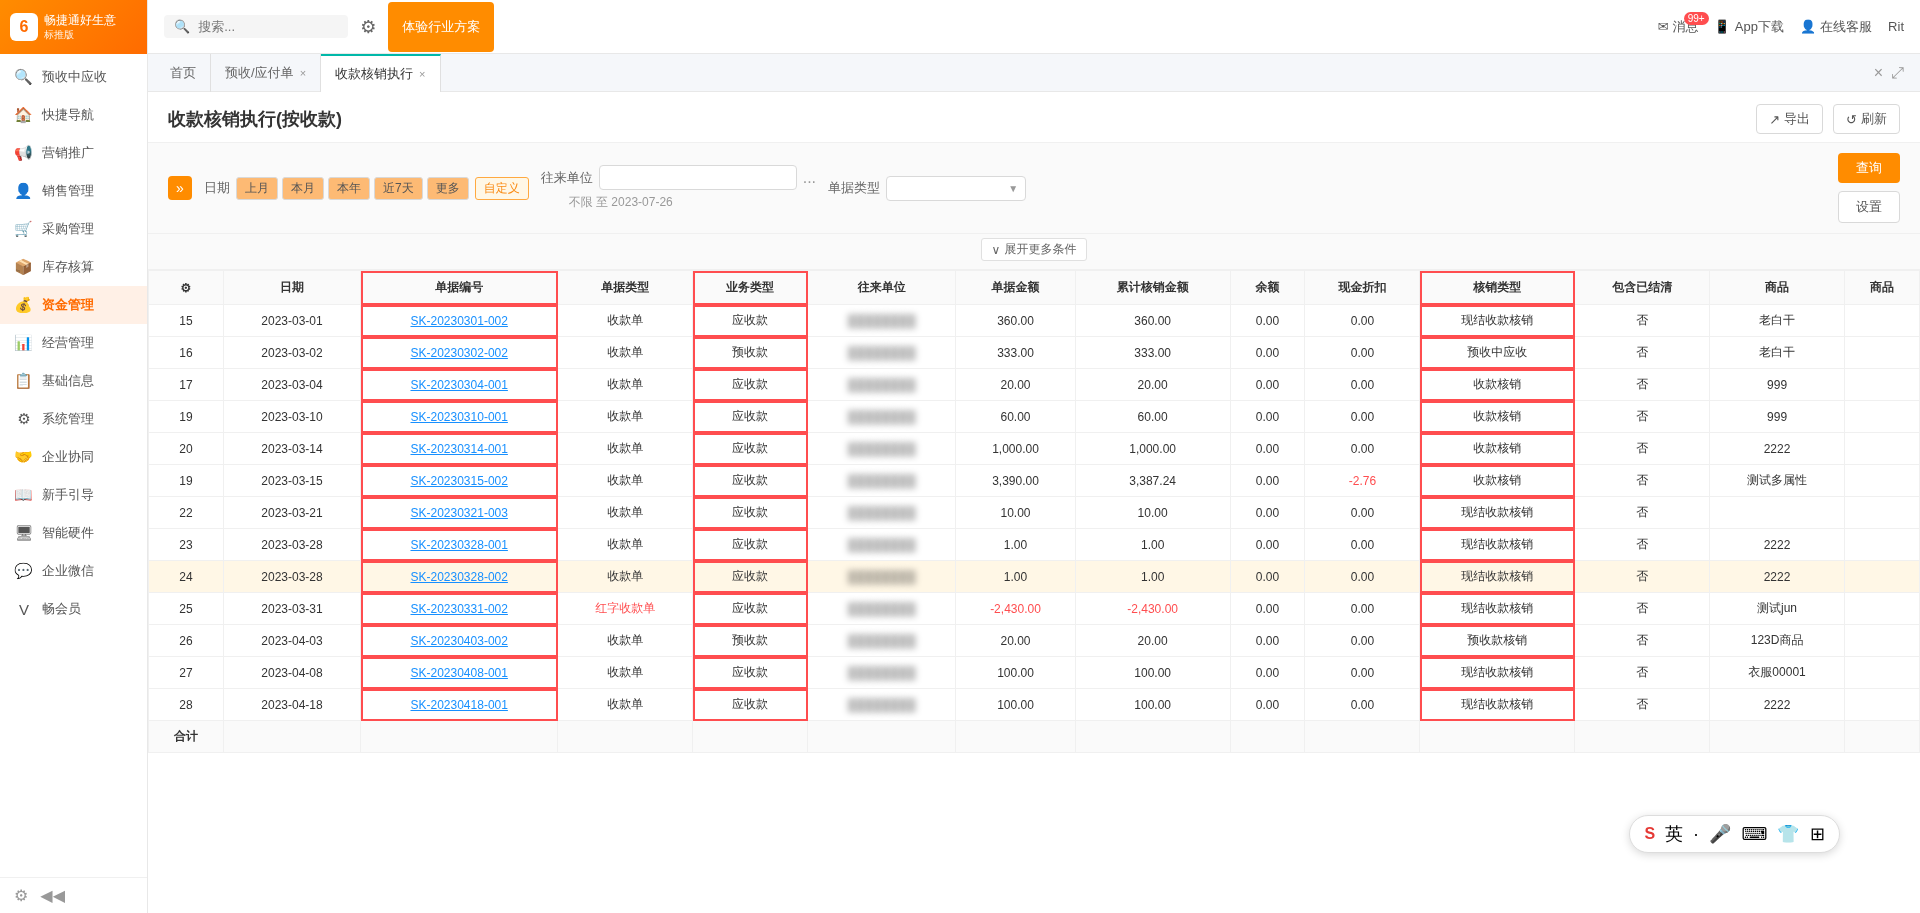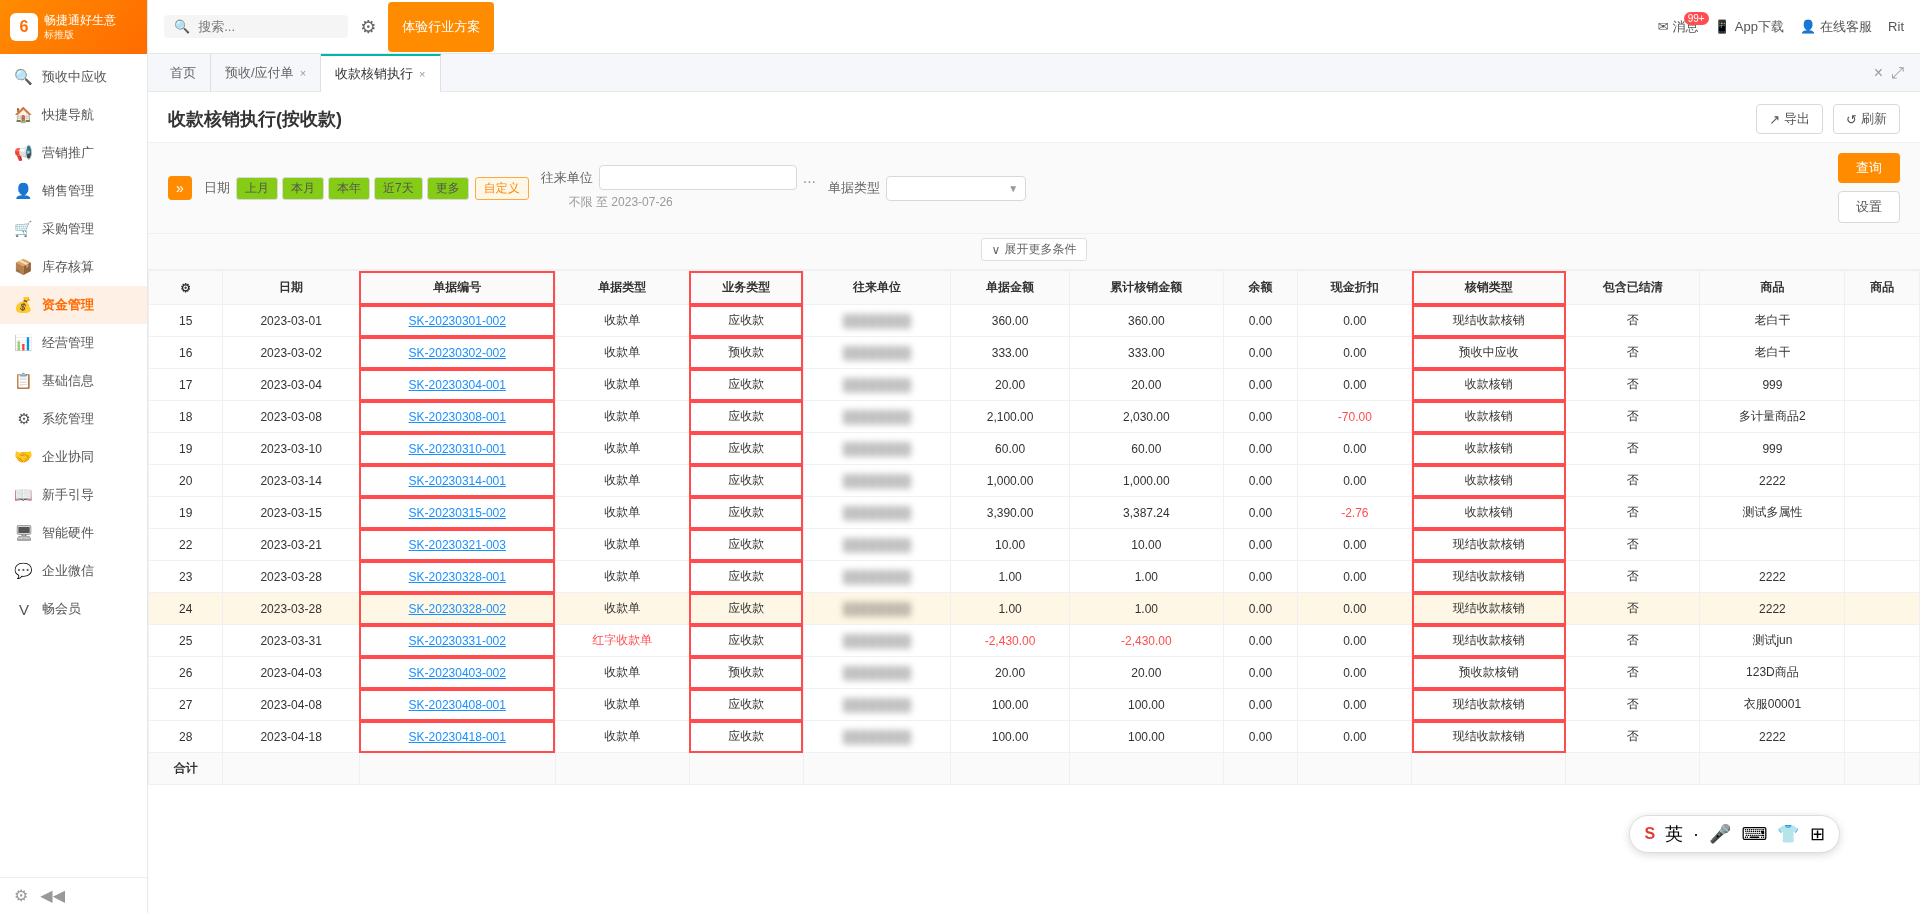--- a/index.html
+++ b/index.html
@@ -142,21 +142,21 @@
       border: none; border-radius: 4px;
       width: 24px; height: 24px;
       cursor: pointer; font-size: 14px;
       display: flex; align-items: center; justify-content: center;
     }
     .filter-group { display: flex; align-items: center; gap: 6px; }
     .filter-label { color: #666; font-size: 13px; white-space: nowrap; }
     .filter-date-options { display: flex; gap: 4px; align-items: center; }
     .filter-date-btn {
       padding: 2px 8px; border: 1px solid #d9d9d9;
-      border-radius: 3px; background: #84cc16; cursor: pointer;
+      border-radius: 3px; background: #fdba74; cursor: pointer;
       font-size: 12px; color: #555;
     }
     .filter-date-btn.custom { background: #fff7e6; border-color: #ffa940; color: #fa8c16; }
     .filter-date-range { font-size: 12px; color: #999; margin-top: 2px; }
     .filter-input {
       border: 1px solid #d9d9d9; border-radius: 4px;
       padding: 4px 10px; font-size: 13px; color: #999;
       min-width: 160px; outline: none;
     }
     .filter-dots { color: #999; font-size: 16px; cursor: pointer; }
@@ -482,36 +482,20 @@
               <td>20.00</td>
               <td>20.00</td>
               <td>0.00</td>
               <td>0.00</td>
               <td style="outline: rgb(255, 77, 79) solid 2px; outline-offset: -2px;">收款核销</td>
               <td>否</td>
               <td>999</td>
               <td></td>
             </tr>
             <tr>
-              <td>18</td>
-              <td>2023-03-08</td>
-              <td class="link-cell" style="outline: rgb(255, 77, 79) solid 2px; outline-offset: -2px;">SK-20230308-001</td>
-              <td>收款单</td>
-              <td style="outline: rgb(255, 77, 79) solid 2px; outline-offset: -2px;">应收款</td>
-              <td style="color: transparent; text-shadow: rgba(0, 0, 0, 0.25) 0px 0px 6px;">████████</td>
-              <td>2,100.00</td>
-              <td>2,030.00</td>
-              <td>0.00</td>
-              <td class="negative">-70.00</td>
-              <td style="outline: rgb(255, 77, 79) solid 2px; outline-offset: -2px;">收款核销</td>
-              <td>否</td>
-              <td>多计量商品2</td>
-              <td></td>
-            </tr>
-            <tr>
               <td>19</td>
               <td>2023-03-10</td>
               <td class="link-cell" style="outline: rgb(255, 77, 79) solid 2px; outline-offset: -2px;">SK-20230310-001</td>
               <td>收款单</td>
               <td style="outline: rgb(255, 77, 79) solid 2px; outline-offset: -2px;">应收款</td>
               <td style="color: transparent; text-shadow: rgba(0, 0, 0, 0.25) 0px 0px 6px;">████████</td>
               <td>60.00</td>
               <td>60.00</td>
               <td>0.00</td>
               <td>0.00</td>

